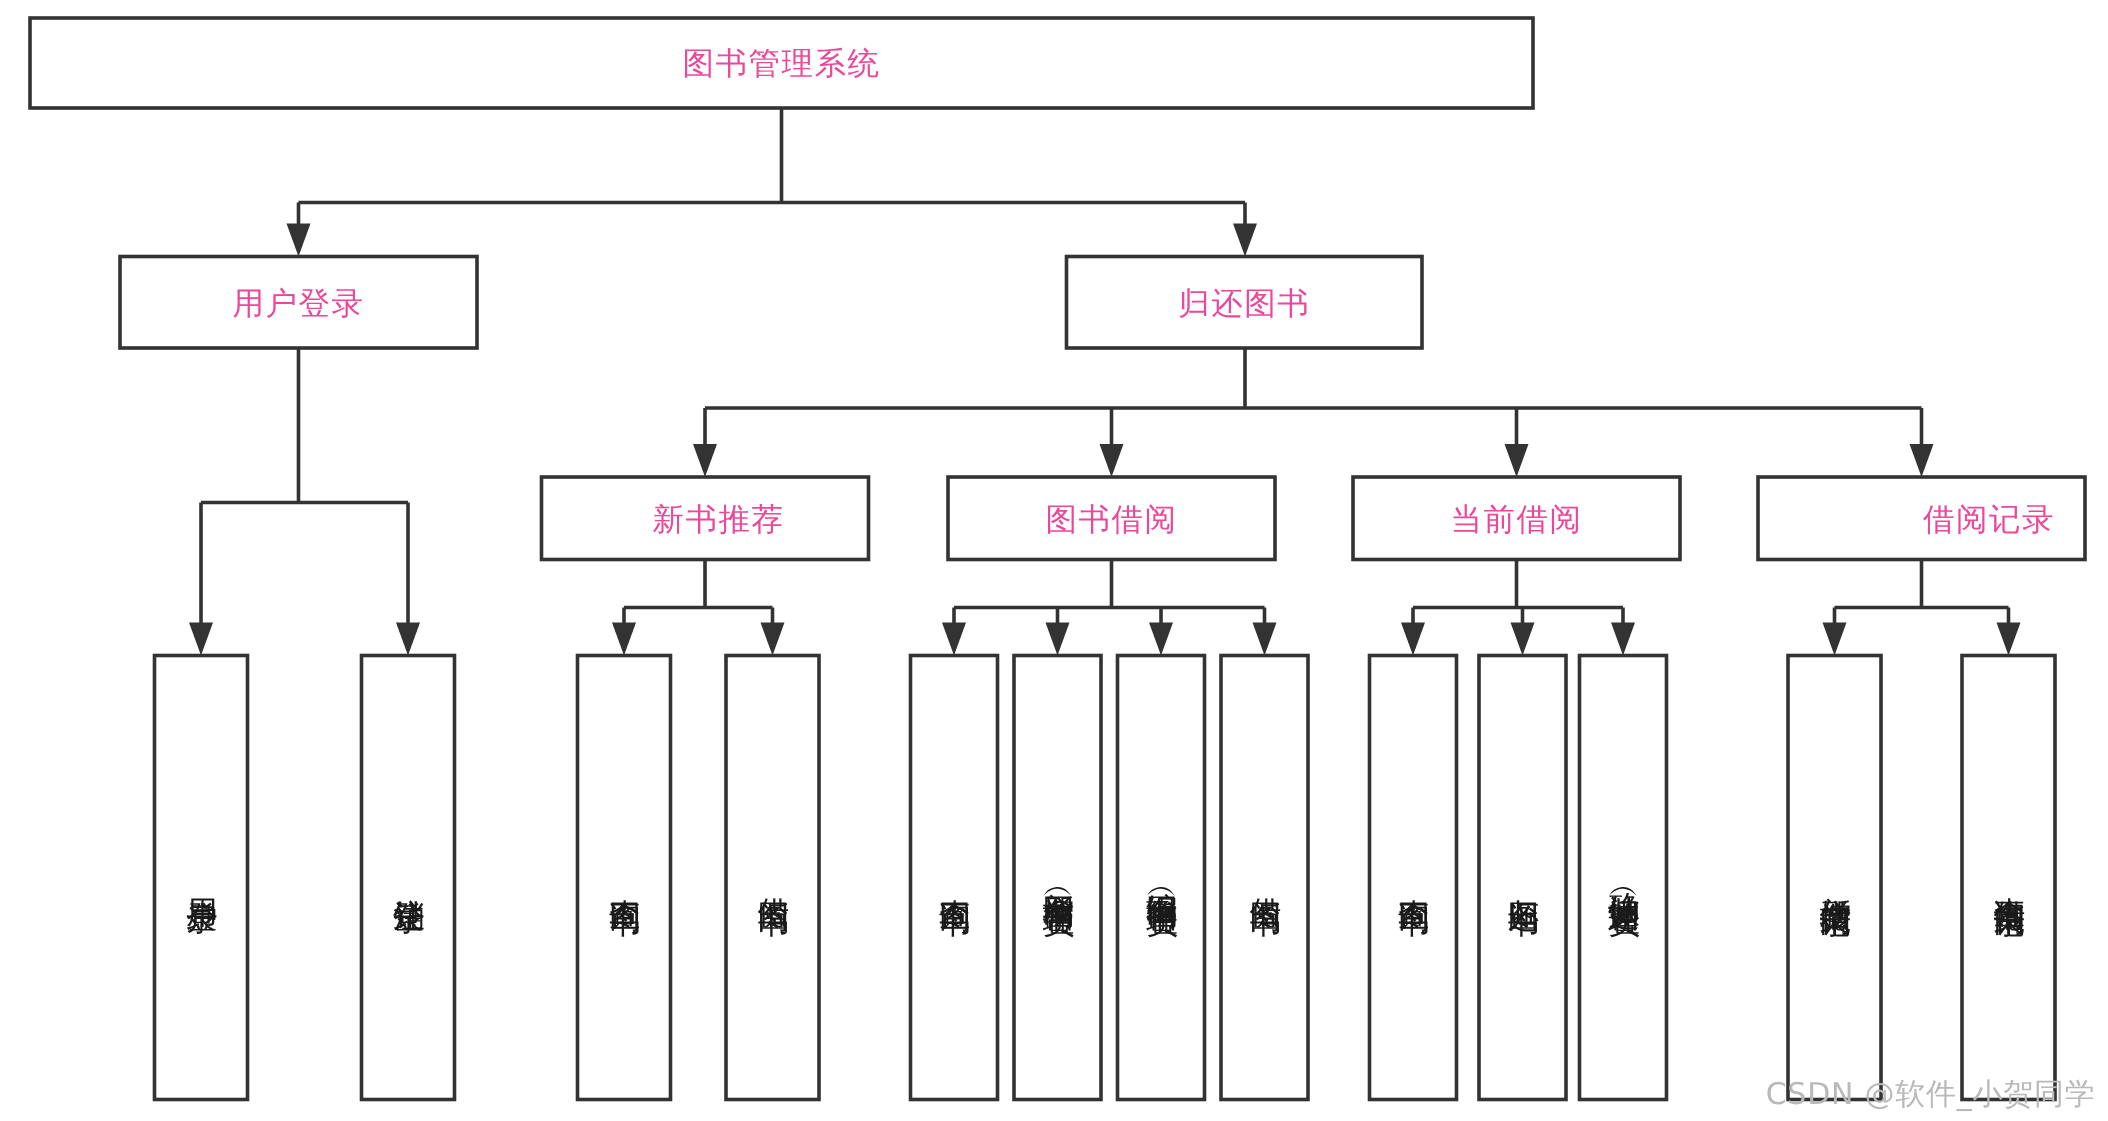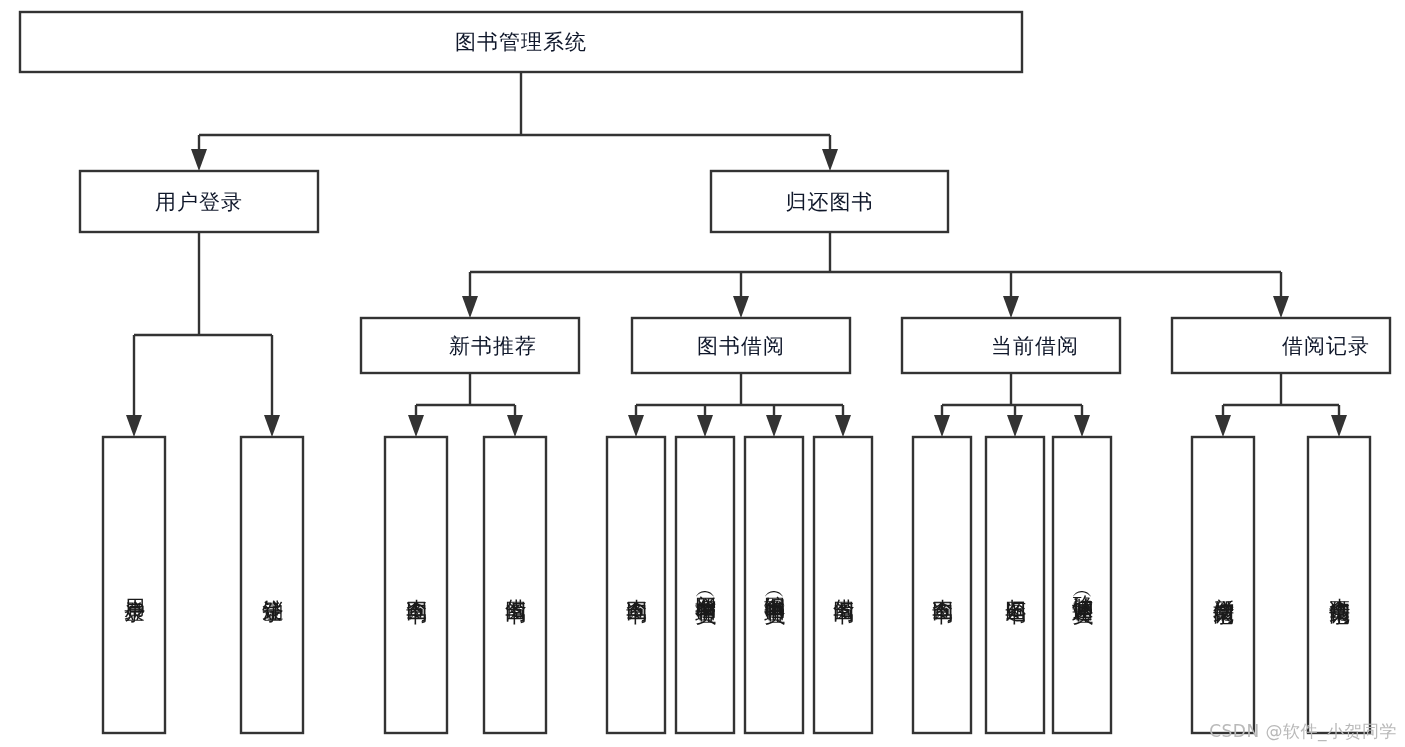--- a/index.html
+++ b/index.html
@@ -22,26 +22,26 @@
     font-family:"DejaVu Sans","Liberation Sans",sans-serif;
     font-size:21px;line-height:1.30;color:#1a1a1a;
     letter-spacing:1.5px;white-space:nowrap;
   }
   .hlabel-wrap{
     position:absolute;display:flex;align-items:center;justify-content:center;
     pointer-events:none;
   }
   .hlabel-text{
     font-family:"DejaVu Sans","Liberation Sans",sans-serif;
-    font-size:21px;color:#0f172a;white-space:nowrap;letter-spacing:1px;
+    font-size:21px;color:#ec4899;white-space:nowrap;letter-spacing:1px;
   }
   #watermark{
     position:absolute;right:8px;bottom:4px;
     font-family:"DejaVu Sans","Liberation Sans",sans-serif;
-    font-size:17px;color:#b9b9b9;white-space:nowrap;letter-spacing:.5px;
+    font-size:20px;color:#b9b9b9;white-space:nowrap;letter-spacing:.5px;
   }
 </style>
 </head>
 <body>
 
 <div id="diagram-root">
 
   <svg id="diagram-svg" viewBox="0 0 1405 747" preserveAspectRatio="none" aria-label="图书管理系统功能结构图">
     <g id="edges-layer">
         <g>
@@ -138,27 +138,27 @@
   <div id="labels-layer">
       <div class="hlabel-wrap" style="left: 20px; top: 12px; width: 1002px; height: 60px;">
         <span class="hlabel-text">图书管理系统</span>
       </div>
       <div class="hlabel-wrap" style="left: 80px; top: 171px; width: 238px; height: 61px;">
         <span class="hlabel-text">用户登录</span>
       </div>
       <div class="hlabel-wrap" style="left: 711px; top: 171px; width: 237px; height: 61px;">
         <span class="hlabel-text">归还图书</span>
       </div>
-      <div class="hlabel-wrap" style="left: 368px; top: 318px; width: 250px; height: 55px;">
+      <div class="hlabel-wrap" style="left: 354px; top: 318px; width: 250px; height: 55px;">
         <span class="hlabel-text">新书推荐</span>
       </div>
       <div class="hlabel-wrap" style="left: 632px; top: 318px; width: 218px; height: 55px; border-radius: 18px;">
         <span class="hlabel-text">图书借阅</span>
       </div>
-      <div class="hlabel-wrap" style="left: 902px; top: 318px; width: 218px; height: 55px; margin-left: 24px;">
+      <div class="hlabel-wrap" style="left: 902px; top: 318px; width: 218px; height: 55px;">
         <span class="hlabel-text">当前借阅</span>
       </div>
       <div class="hlabel-wrap" style="left: 1172px; top: 318px; width: 218px; height: 55px; padding-left: 45px;">
         <span class="hlabel-text">借阅记录</span>
       </div>
       <div class="vlabel-wrap" style="left: 103px; top: 437px; width: 62px; height: 296px;">
         <span class="vlabel-text">用户登录</span>
       </div>
       <div class="vlabel-wrap" style="left: 241px; top: 437px; width: 62px; height: 296px;">
         <span class="vlabel-text">注销登录</span>

